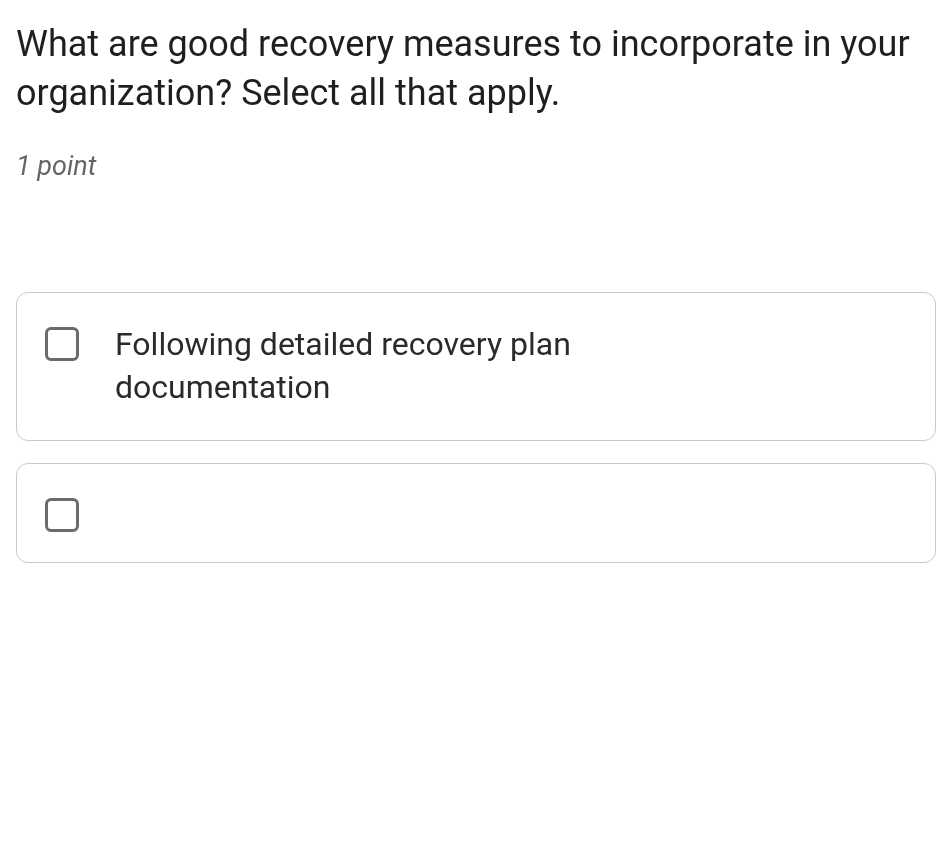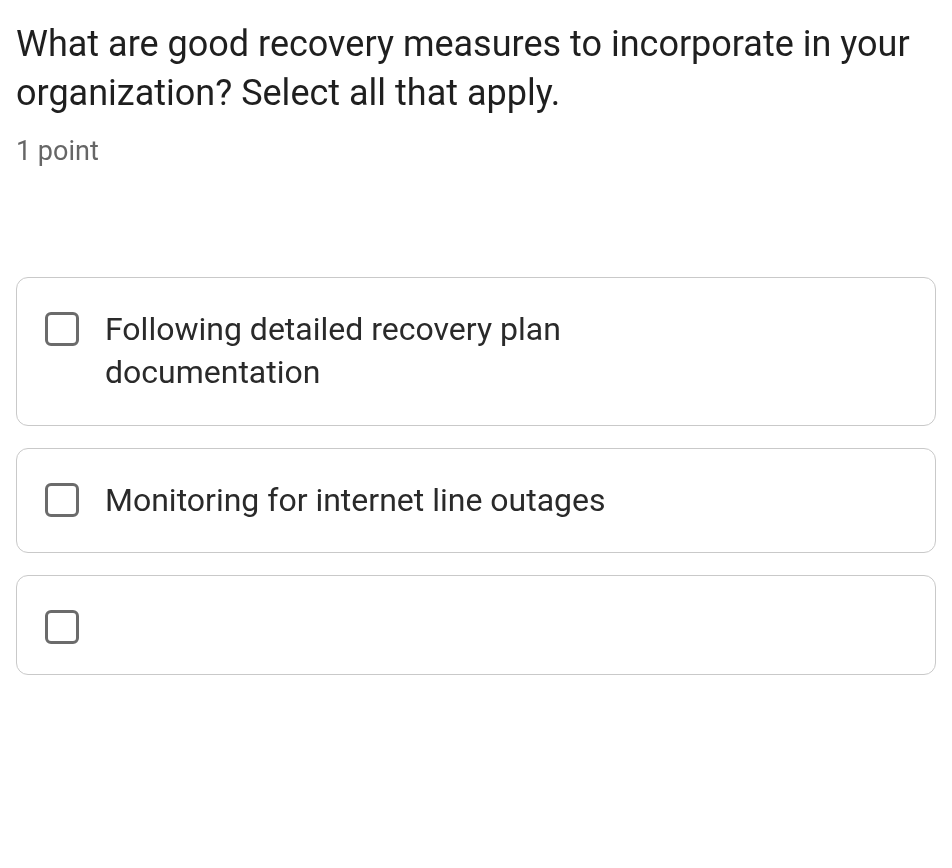--- a/index.html
+++ b/index.html
@@ -13,40 +13,41 @@
       width: 952px;
       height: 868px;
       padding: 20px 16px 0 16px;
       color: #1f1f1f;
     }
     .question-text {
       font-size: 36px;
       line-height: 1.35;
       font-weight: 400;
       color: #1f1f1f;
-      margin-bottom: 18px;
+      margin-bottom: 33px;
     }
     .points {
       font-size: 27px;
       color: #666666;
       font-weight: 400;
       margin-bottom: 110px;
+      font-style: italic;
     }
     .options {
       display: flex;
       flex-direction: column;
       gap: 22px;
     }
     .option {
       border: 1px solid #c9c9c9;
       border-radius: 12px;
       padding: 30px 28px;
       display: flex;
       align-items: flex-start;
-      gap: 26px;
+      gap: 36px;
       cursor: pointer;
       background: #ffffff;
     }
     .checkbox {
       flex: 0 0 auto;
       width: 34px;
       height: 34px;
       border: 3px solid #6b6b6b;
       border-radius: 6px;
       margin-top: 4px;
@@ -68,22 +69,18 @@
 <div class="points">1 point</div>
 
 <div class="options">
 
   <label class="option">
     <span class="checkbox"></span>
     <span class="option-label">Following detailed recovery plan documentation</span>
   </label>
 
 
-  <label class="option">
-    <span class="checkbox"></span>
-    <span class="option-label">Monitoring for internet line outages</span>
-  </label>
 
   <label class="option">
     <span class="checkbox"></span>
   </label>
 
 </div>
 
 </body></html>

